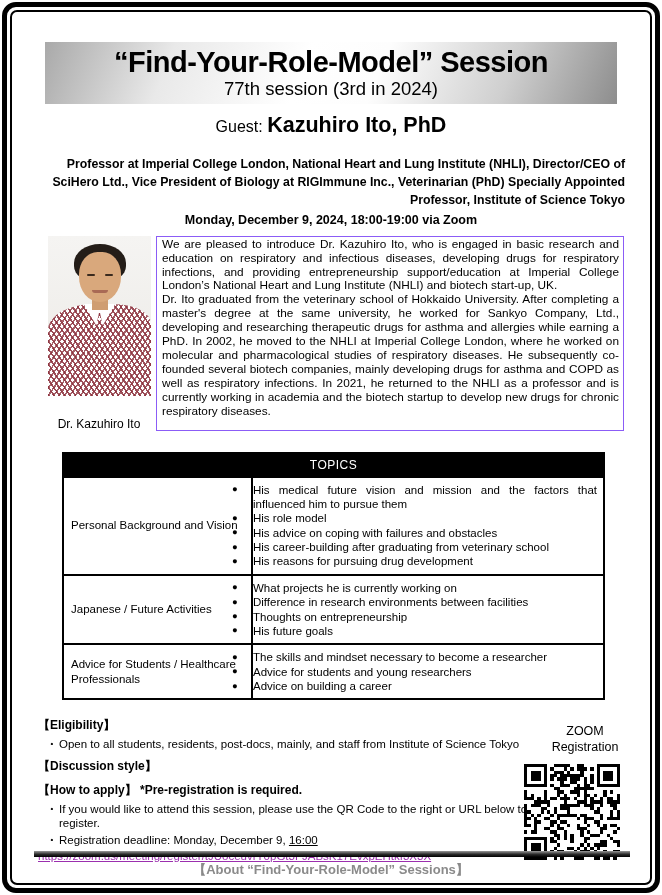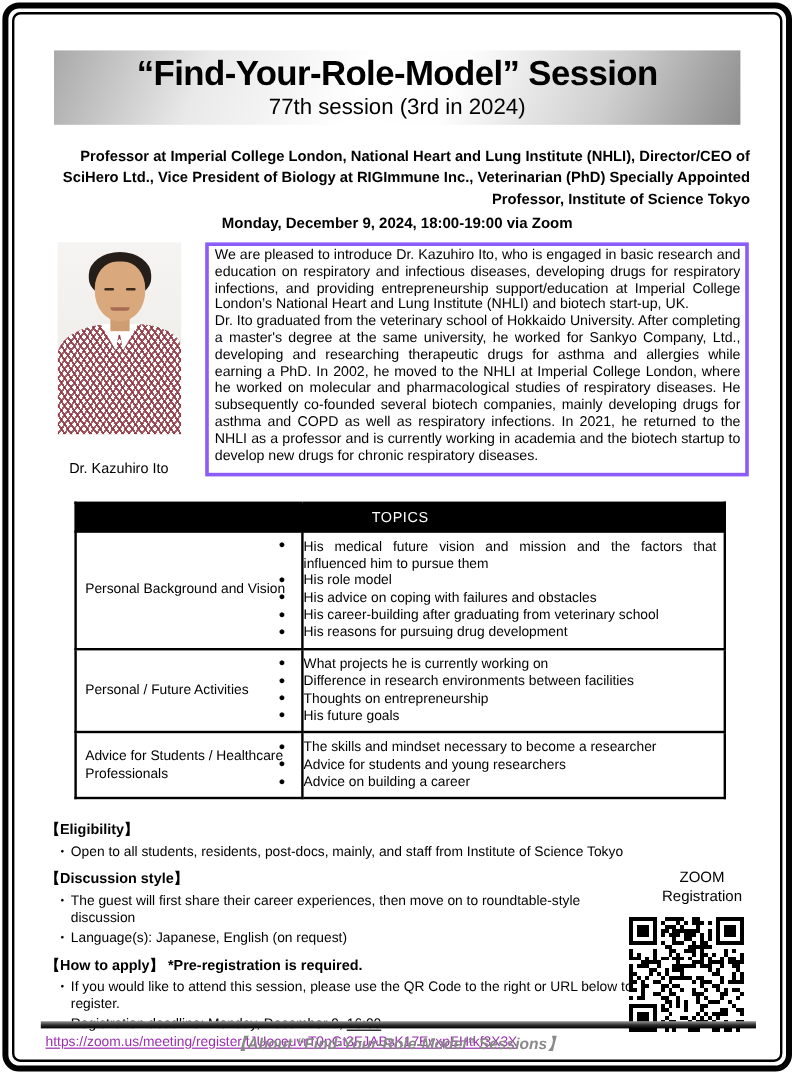--- a/index.html
+++ b/index.html
@@ -67,21 +67,21 @@
       repeating-linear-gradient(-55deg, rgba(140,48,60,.75) 0 1.6px, #fff 1.6px 4.4px);
     border-radius:46px 38px 0 0 / 26px 20px 0 0;
   }
   .photo .collar {
     position:absolute; left:36px; bottom:70px; width:32px; height:22px;
     background:#fff; clip-path:polygon(0 0, 40% 100%, 50% 30%, 60% 100%, 100% 0);
   }
   .photo-caption { margin-top:21px; font-size:12px; }
 
   .bio-box {
-    flex:1; border:3px solid #8b5cf6; margin-left:15px;
+    flex:1; border:1px solid #8b5cf6; margin-left:0;
     padding:1px 4px 2px 5px;
     font-size:11.8px; line-height:1.185; text-align:justify;
   }
 
   
   table.topics { border-collapse:collapse; margin:21px 0 0 50px; width:543px; }
   table.topics th {
     background:#000; color:#fff; font-weight:normal; font-size:12px;
     letter-spacing:.5px; padding:4px 0; border:2px solid #000;
   }
@@ -109,35 +109,39 @@
   .qr { width:100px; height:96px; margin:9px 0 0 2px; }
   .qr svg { display:block; width:100px; height:96px; }
 
   
   .footer-divider {
     position:absolute; left:22px; right:20px; bottom:26px; height:6px;
     background:linear-gradient(180deg,#9a9a9a 0%,#2a2a2a 55%,#000 100%);
   }
   .footer-title {
     position:absolute; left:0; right:0; bottom:4px; text-align:center;
-    font-weight:bold; font-size:13px; color:#8a8a8a;font-style:italic;
+    font-weight:bold; font-size:13px; color:#8a8a8a;
   }
 </style>
 </head>
 <body>
 
 <div class="page">
  <div class="outer-frame">
   <div class="inner-frame">
 
     <div class="banner">
       <div class="title">“Find-Your-Role-Model” Session</div>
       <div class="subtitle">77th session (3rd in 2024)</div>
     </div>
 
+    <div class="guest-line">
+      <span class="guest-label">Guest:</span>
+      <span class="guest-name">Kazuhiro Ito, PhD</span>
+    </div>
 
     <div class="affiliation">Professor at Imperial College London, National Heart and Lung Institute (NHLI), Director/CEO of SciHero Ltd., Vice President of Biology at RIGImmune Inc., Veterinarian (PhD) Specially Appointed Professor, Institute of Science Tokyo</div>
     <div class="datetime">Monday, December 9, 2024, 18:00-19:00 via Zoom</div>
 
     <div class="intro-row">
       <div class="photo-col">
         <div class="photo">
           <div class="shirt"></div>
           <div class="collar"></div>
           <div class="neck"></div>
@@ -169,21 +173,21 @@
             <ul class="topic-list">
                   <li>His medical future vision and mission and the factors that influenced him to pursue them</li>
                   <li>His role model</li>
                   <li>His advice on coping with failures and obstacles</li>
                   <li>His career-building after graduating from veterinary school</li>
                   <li>His reasons for pursuing drug development</li>
                 </ul>
           </td>
         </tr>
         <tr>
-          <td class="row-label">Personal / Future Activities</td>
+          <td class="row-label">Japanese / Future Activities</td>
           <td class="row-bullets">
             <ul class="topic-list">
                   <li>What projects he is currently working on</li>
                   <li>Difference in research environments between facilities</li>
                   <li>Thoughts on entrepreneurship</li>
                   <li>His future goals</li>
                 </ul>
           </td>
         </tr>
         <tr>
@@ -199,24 +203,20 @@
       </tbody>
     </table>
 
     <div class="lower">
       <div class="sec-heading">【Eligibility】</div>
       <ul class="dot-list">
             <li>Open to all students, residents, post-docs, mainly, and staff from Institute of Science Tokyo</li>
           </ul>
 
       <div class="sec-heading">【Discussion style】</div>
-      <ul class="dot-list">
-            <li>The guest will first share their career experiences, then move on to roundtable-style discussion</li>
-            <li>Language(s): Japanese, English (on request)</li>
-          </ul>
 
       <div class="sec-heading">
         <span>【How to apply】</span>
         <span>*Pre-registration is required.</span>
       </div>
       <ul class="dot-list">
         <li><span>If you would like to attend this session, please use the QR Code to the right or URL below to register.</span></li>
         <li><span>Registration deadline: Monday, December 9, </span><span class="underline">16:00</span></li>
       </ul>
       <div class="url-line">

